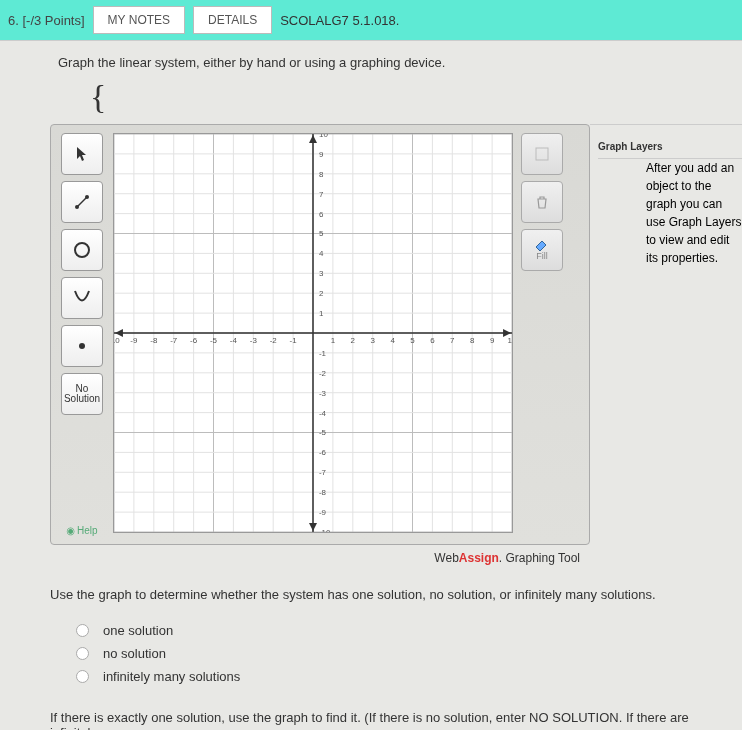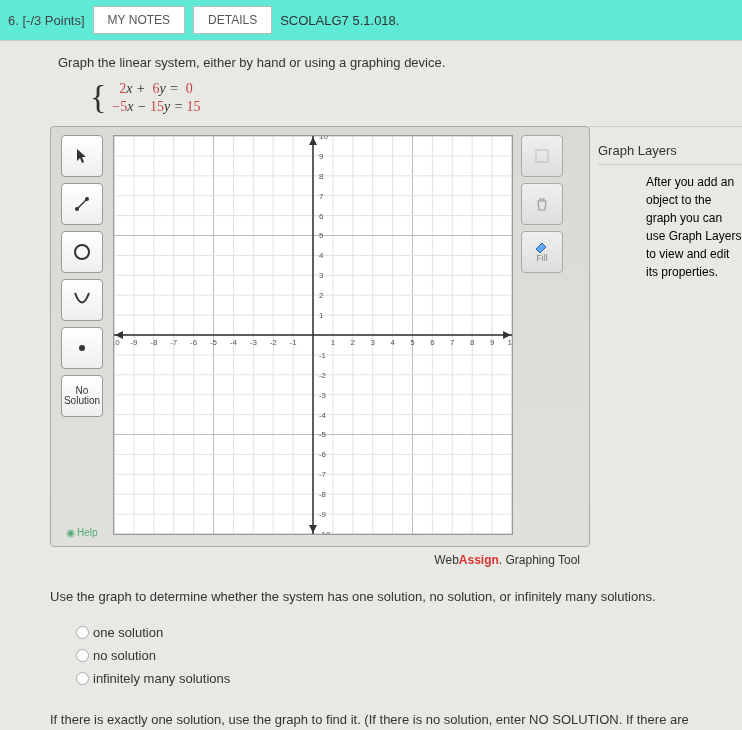--- a/index.html
+++ b/index.html
@@ -22,46 +22,42 @@
     .help { margin-top: auto; font-size: 10px; color: #5a7; cursor: pointer; display: flex; align-items: center; gap: 2px; }
     .canvas-wrap { position: relative; }
     .canvas { background: #fff; border: 1px solid #999; }
     .right-tools { width: 46px; display: flex; flex-direction: column; gap: 6px; margin-left: 8px; }
     .rtool { width: 42px; height: 42px; background: linear-gradient(#f0f0f0,#ddd); border: 1px solid #aaa; border-radius: 4px; display: flex; flex-direction: column; align-items: center; justify-content: center; font-size: 9px; color: #888; }
     .footer-bar { text-align: right; padding: 6px 10px 2px; font-size: 12px; }
     .wa-web { color: #333; font-weight: 500; margin-left: 40px; }
     .wa-assign { color: #d33; font-weight: bold; }
     .wa-rest { color: #333; }
     .side-info { flex: 1; padding: 10px 0 0 8px; border-top: 1px solid #ccc; }
-    .side-title { font-weight: normal; font-size: 13px; padding: 6px 0; border-bottom: 1px solid #ccc; margin-bottom: 8px; }
+    .side-title { font-weight: bold; font-size: 10px; padding: 6px 0; border-bottom: 1px solid #ccc; }
     .side-text { font-size: 12px; line-height: 18px; color: #000000; margin-left: 48px; }
     .question { padding: 18px 30px 8px 50px; font-size: 13px; line-height: 20px; }
     .opts { padding: 6px 0 6px 76px; }
-    .opt { display: flex; align-items: center; gap: 4px; padding: 4px 0; font-size: 13px; }
+    .opt { display: flex; align-items: center; gap: 14px; padding: 4px 0; font-size: 13px; }
     .radio { width: 13px; height: 13px; border: 1px solid #aaa; border-radius: 50%; background: #fff; cursor: pointer; }
     .final { padding: 16px 20px 12px 50px; font-size: 13px; }
   </style>
 </head>
 <body>
 
 <div class="header">
   <span class="qnum">6. [-/3 Points]</span>
   <button class="btn">MY NOTES</button>
   <button class="btn">DETAILS</button>
   <span class="ref">SCOLALG7 5.1.018.</span>
 </div>
 
 <div class="instr">Graph the linear system, either by hand or using a graphing device.</div>
 
 <div class="eqs">
   <span class="brace">{</span>
-  <div class="eqcol">
-    <span class="eq">&nbsp;&nbsp;<span class="coef">2</span><i>x</i> + &nbsp;<span class="coef">6</span><i>y</i> = &nbsp;<span class="coef">0</span></span>
-    <span class="eq"><span class="coef">−5</span><i>x</i> − <span class="coef">15</span><i>y</i> = <span class="coef">15</span></span>
-  </div>
 </div>
 
 <div class="graph-area">
   <div style="display:flex;flex-direction:column;">
     <div class="graph-panel">
       <div class="tools">
         <div class="tool">
             <svg width="16" height="16" viewBox="0 0 16 16">
               <path d="M3 1 L3 13 L6 10 L8 15 L10 14 L8 9 L12 9 Z" fill="#333"></path>
             </svg>

